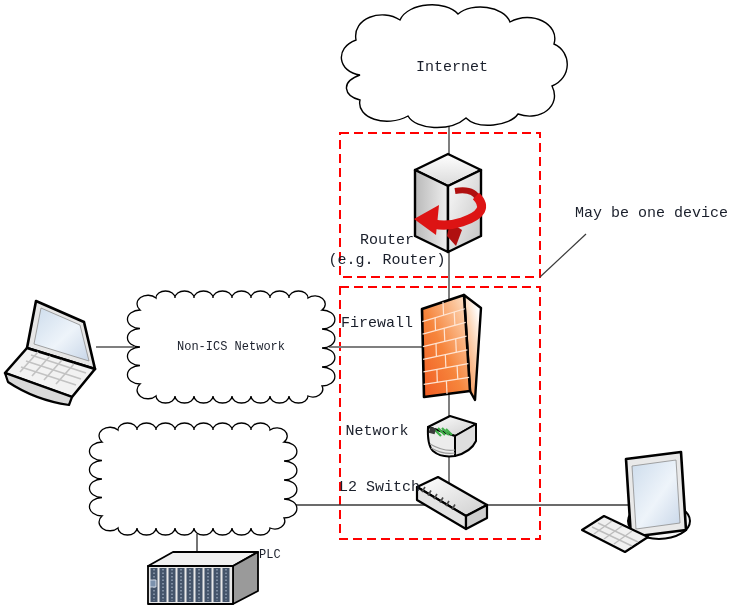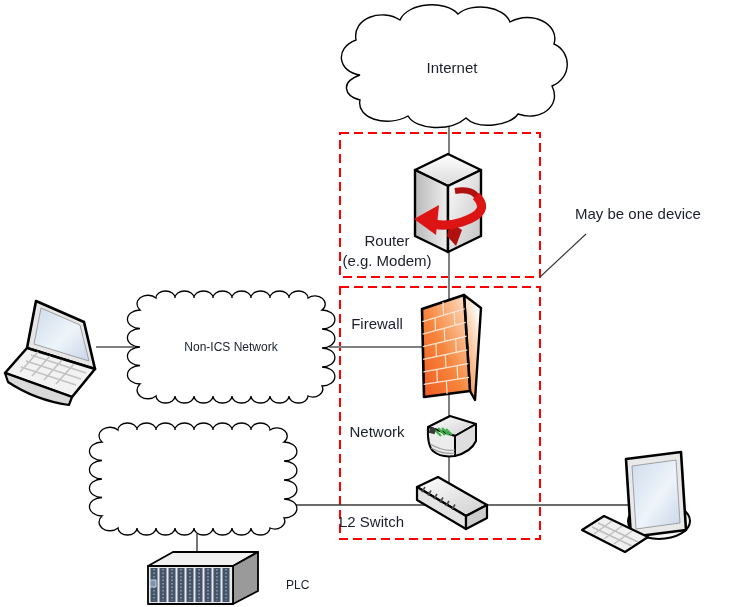--- a/index.html
+++ b/index.html
@@ -1,18 +1,18 @@
 <!DOCTYPE html>
 <html><head>
 <meta charset="utf-8">
 <style>
   html,body{margin:0;padding:0;background:#ffffff;}
   #stage{
     position:relative;width:730px;height:607px;background:#ffffff;overflow:hidden;
-    font-family:Liberation Sans, sans-serif;color:#1a1f2b;
+    font-family:Liberation Mono, monospace;color:#1a1f2b;
   }
   #diagram-svg{position:absolute;left:0;top:0;}
   .lbl{position:absolute;color:#1a1f2b;white-space:nowrap;}
   .lbl.center{text-align:center;}
   .lbl.right{text-align:center;}
   .fs15{font-size:15px;line-height:20px;}
   .fs16{font-size:12px;line-height:20px;}
 </style>
 </head>
 <body>
@@ -244,29 +244,29 @@
           <line x1="632" y1="531" x2="614" y2="544"></line>
         </g>
       </g>
     </g>
   </svg>
 
   <div class="lbl fs15 center" style="left:398px;top:58px;width:108px;">Internet</div>
 
   <div class="lbl fs15 center" style="left:326px;top:231px;width:122px;">
     <div>Router</div>
-    <div>(e.g. Modem)</div>
+    <div>(e.g. Router)</div>
   </div>
 
   <div class="lbl fs15" style="left:575px;top:204px;">May be one device</div>
 
   <div class="lbl fs15 right" style="left:340px;top:314px;width:74px;">Firewall</div>
 
   <div class="lbl fs15 right" style="left:345px;top:422px;width:64px;">Network</div>
 
-  <div class="lbl fs15" style="left:339px;top:512px;">L2 Switch</div>
+  <div class="lbl fs15" style="left:339px;top:478px;">L2 Switch</div>
 
   <div class="lbl fs16 center" style="left:141px;top:337px;width:180px;">Non-ICS Network</div>
 
 
-  <div class="lbl fs16" style="left:259px;top:575px;margin-left:27px;">PLC</div>
+  <div class="lbl fs16" style="left:259px;top:545px;">PLC</div>
 
 </div>
 
 </body></html>

